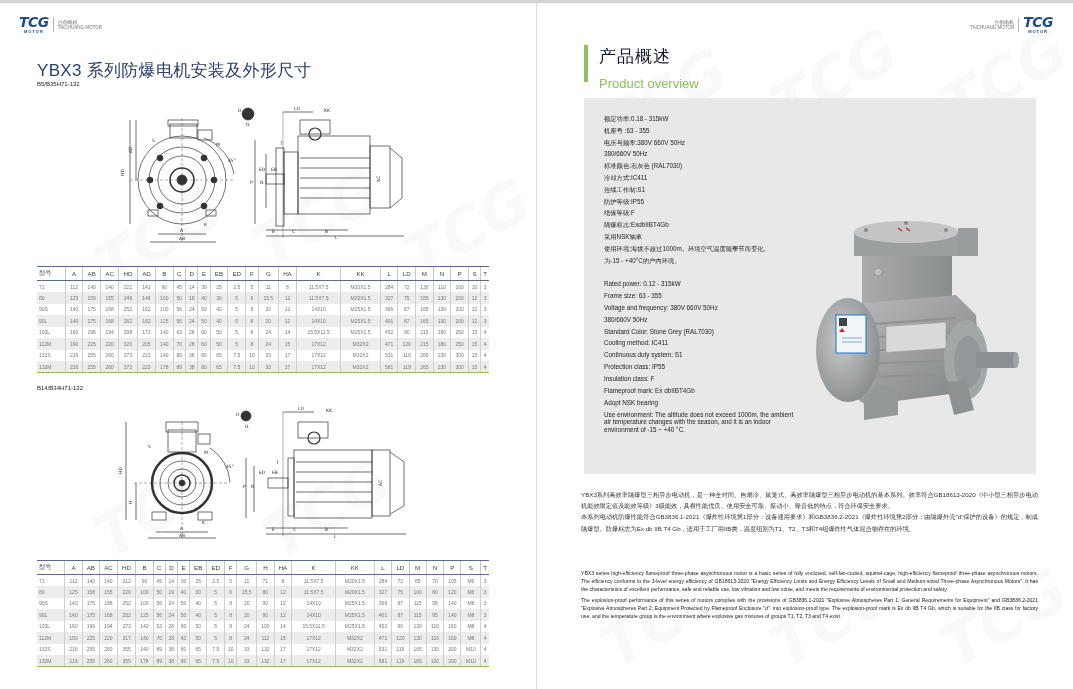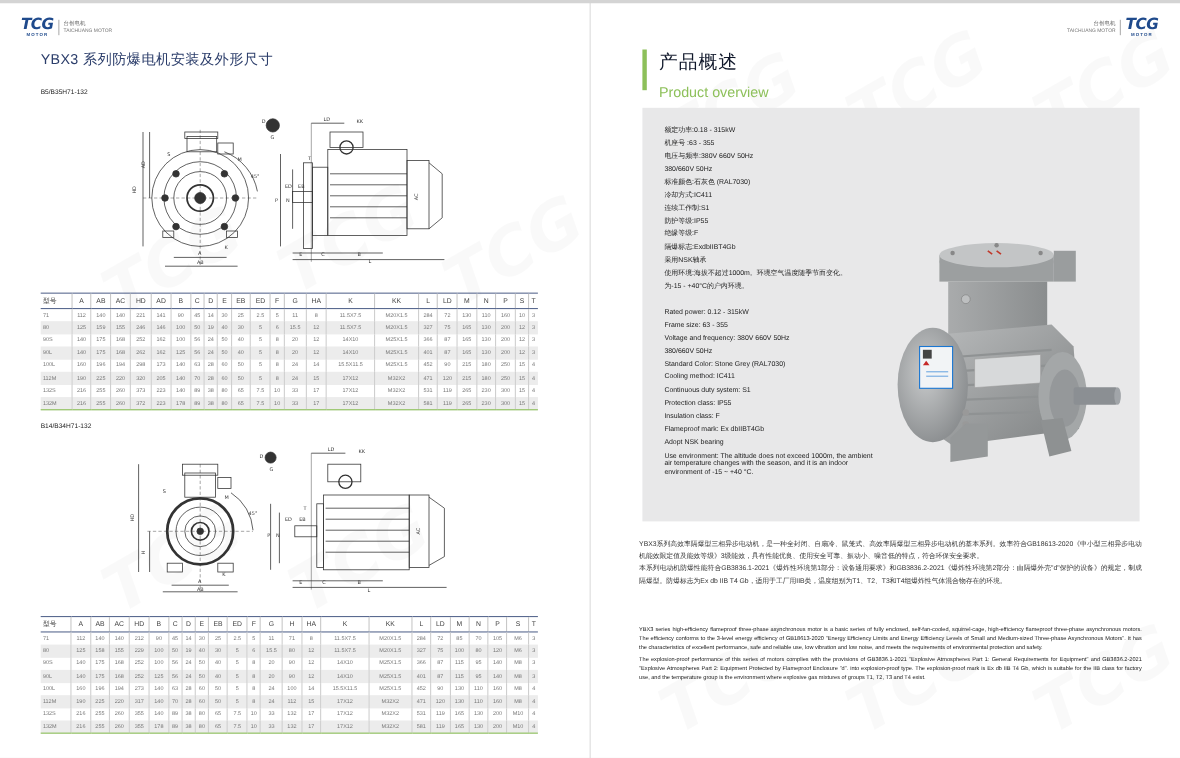--- a/index.html
+++ b/index.html
@@ -20,21 +20,21 @@
   .logo-tcg { font-family: "DejaVu Sans", sans-serif; font-weight: bold; font-style: italic; font-size: 14px;
               color: #1f4a8c; letter-spacing: -0.5px; }
   .logo-motor { font-size: 4px; font-weight: bold; color: #1f4a8c; letter-spacing: 1px; margin-top: 1px; }
   .logo-sep { width: 1px; height: 14px; background: #b0b0b0; }
   .logo-text { display: flex; flex-direction: column; line-height: 1.2; }
   .logo-cn { font-size: 5px; color: #666; }
   .logo-en { font-size: 4.5px; color: #777; }
   .logo-right .logo-text { align-items: flex-end; }
 
   
-  .title-cn { position: absolute; left: 37px; top: 42px; font-size: 13px; color: #2c3e6b; letter-spacing: 0.3px; }
+  .title-cn { position: absolute; left: 37px; top: 56px; font-size: 17px; color: #2c3e6b; letter-spacing: 0.3px; }
   .title-en { position: absolute; left: 37px; top: 59px; font-size: 11.2px; color: #8dc05a; }
   .sub-label { position: absolute; left: 37px; font-size: 6px; color: #222; }
 
   
   .drawing { position: absolute; }
 
   
   table.dims { position: absolute; left: 37px; border-collapse: collapse; width: 452px; font-size: 5px; color: #777; }
   table.dims th { font-weight: normal; color: #444; font-size: 6.2px; height: 14px; border-top: 1.5px solid #5a6a90;
                   border-bottom: 1.5px solid #5a6a90; border-left: 1px solid #c8c8c8; text-align: center; }

